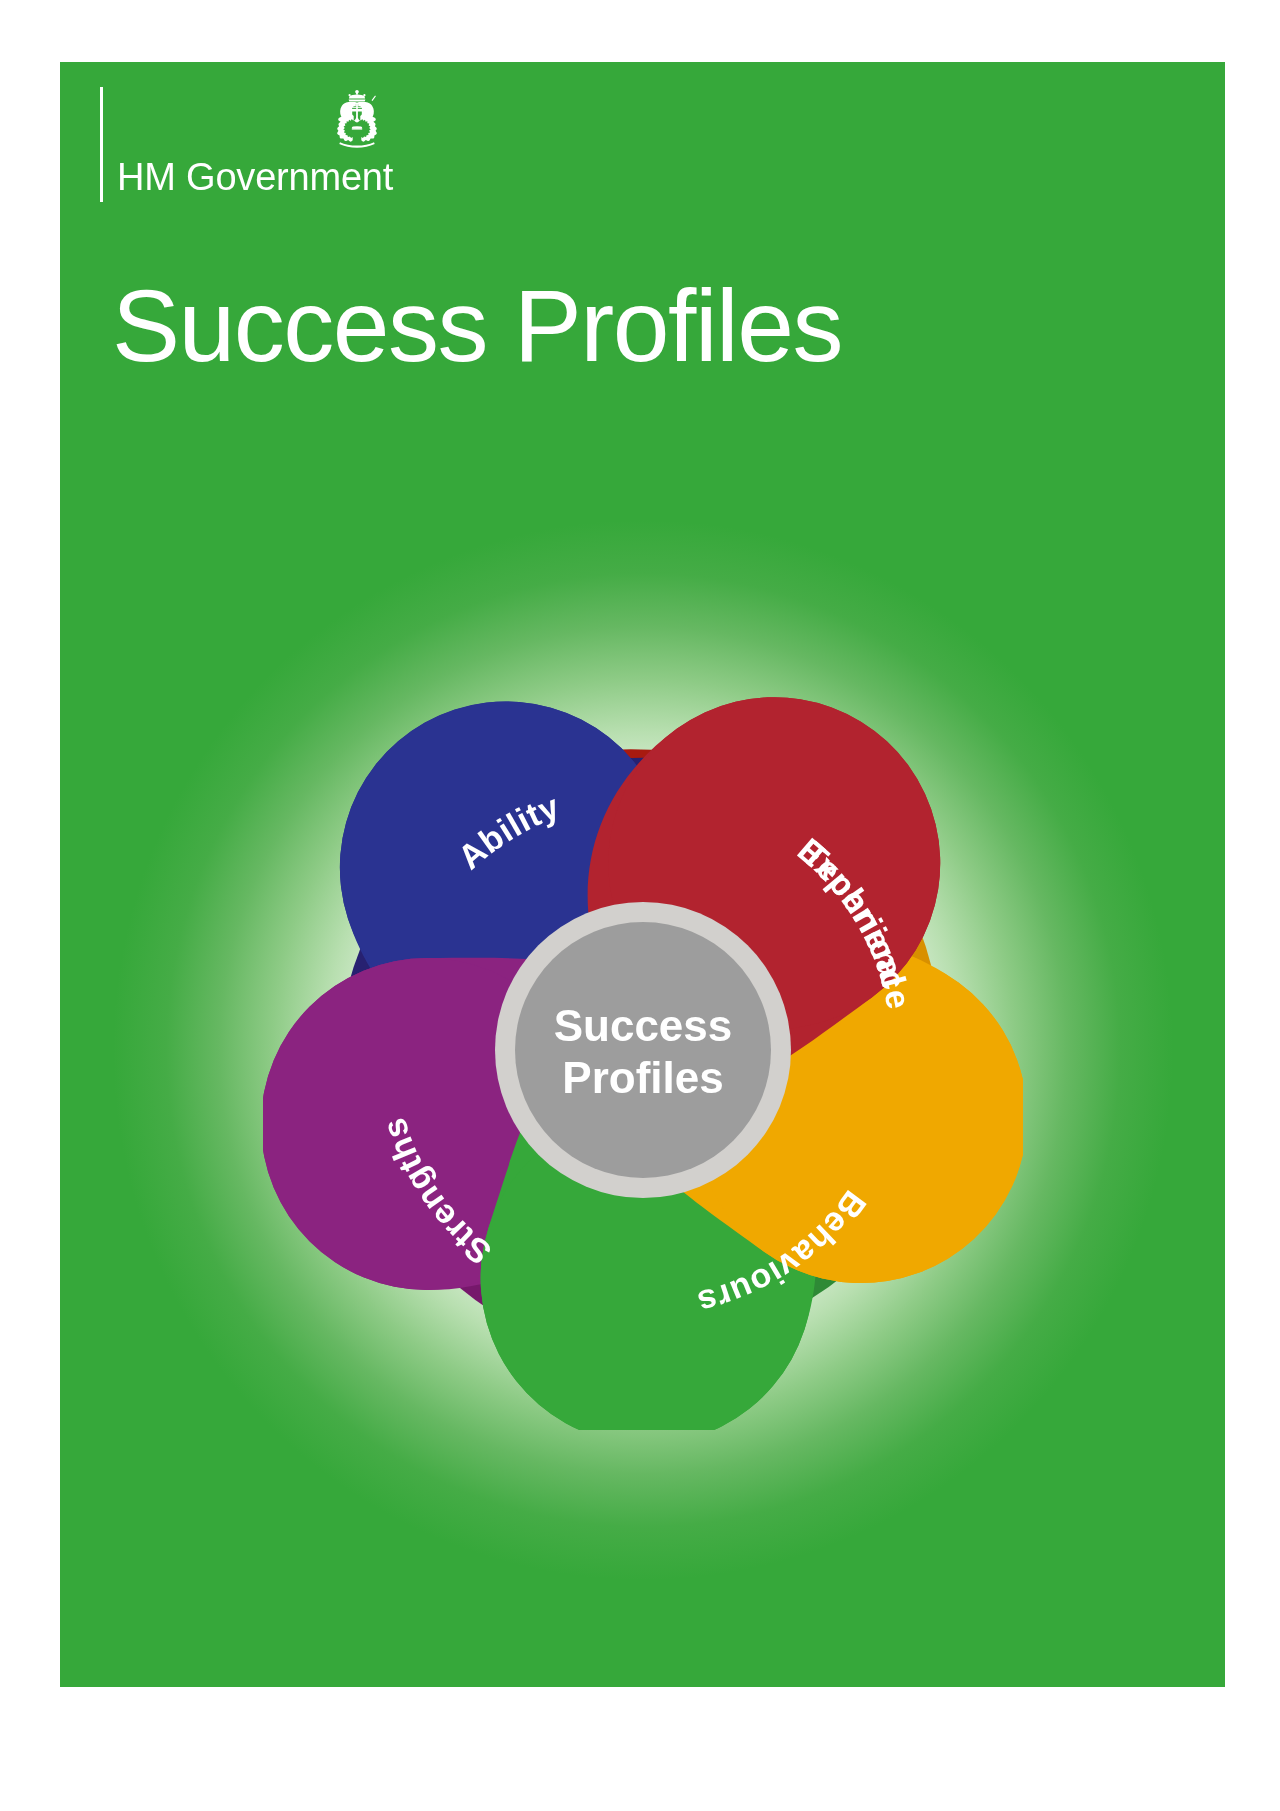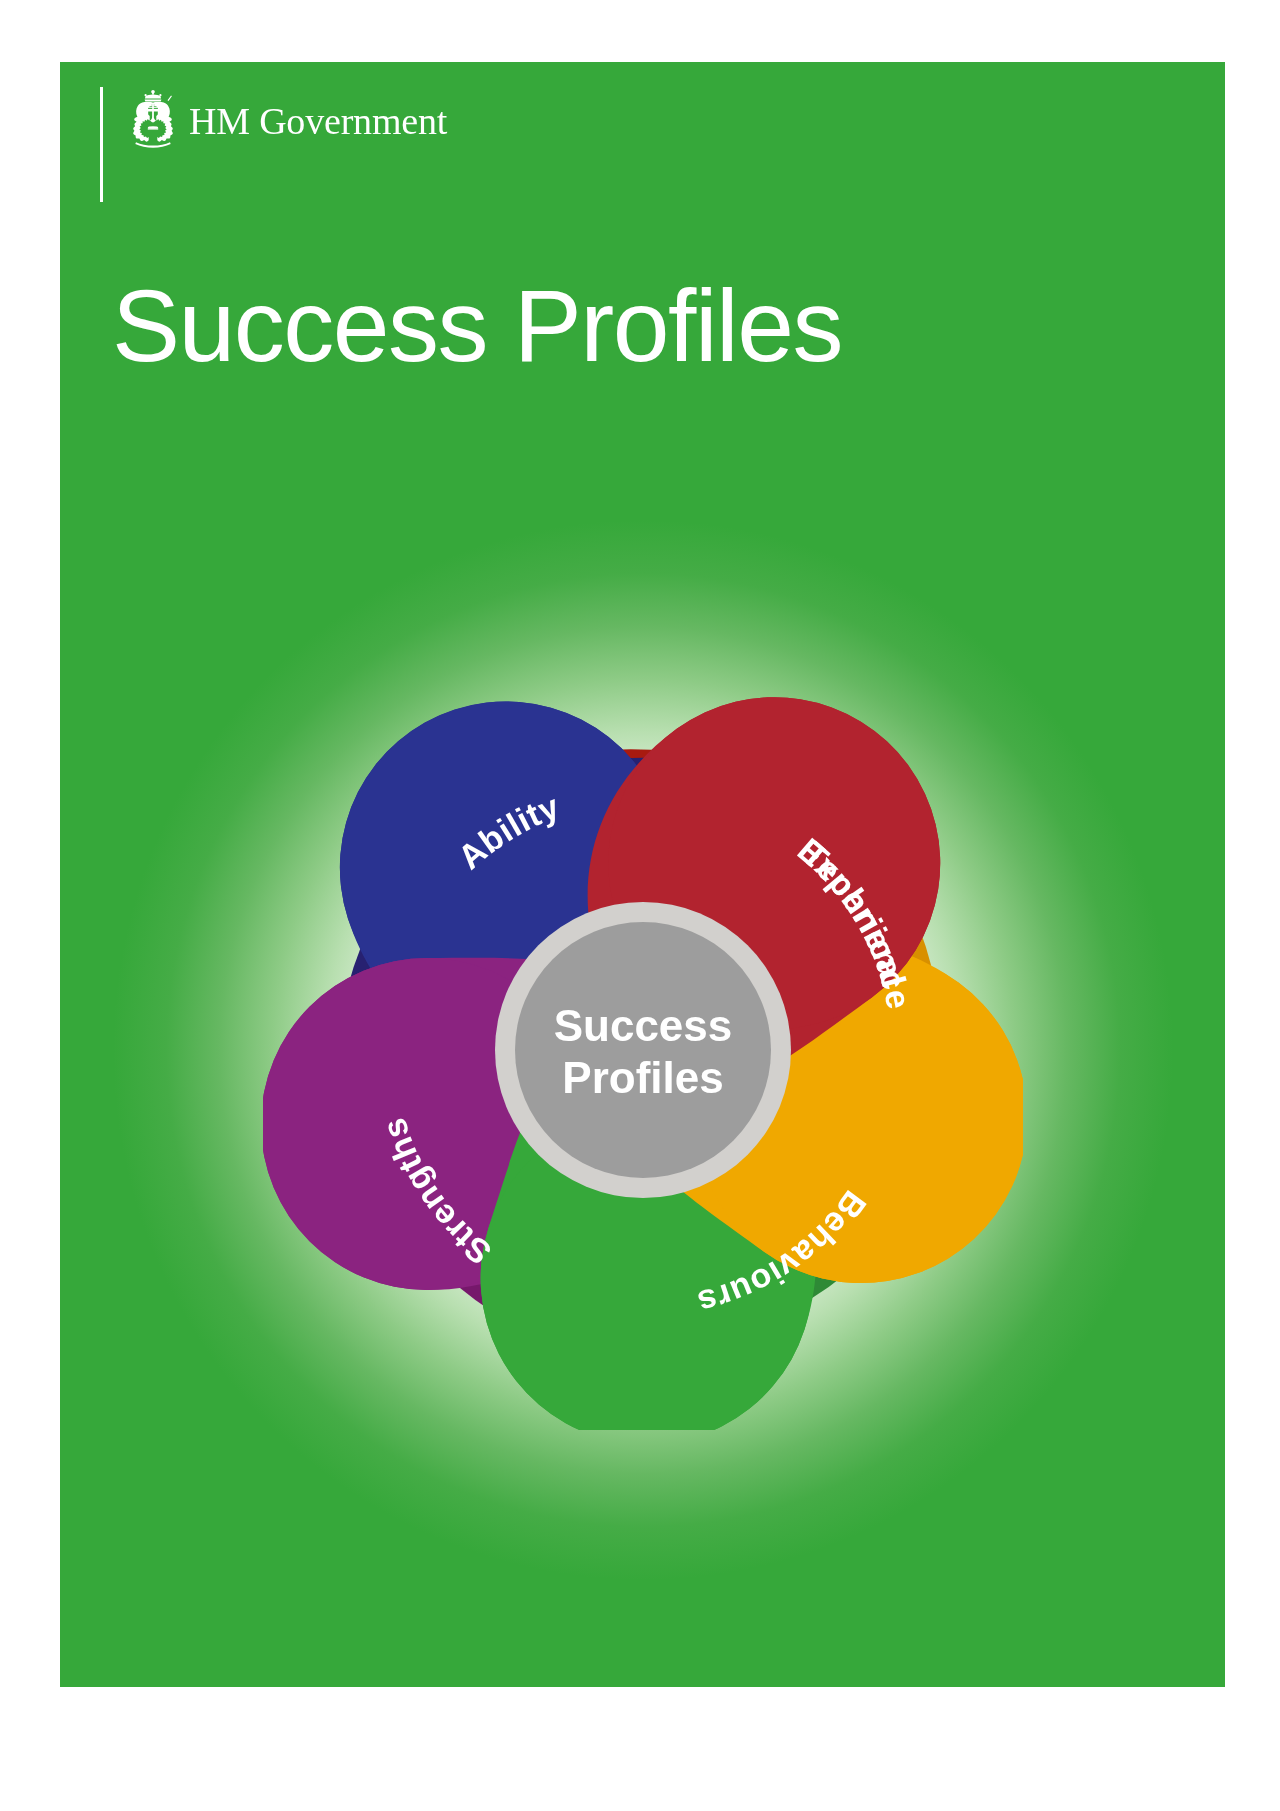--- a/index.html
+++ b/index.html
@@ -63,23 +63,22 @@
   }
   .logo-rule {
     width: 3px;
     height: 115px;
     background: #ffffff;
     margin-right: 14px;
     flex: none;
   }
   .logo-right {
     display: flex;
-    flex-direction: row;
-    align-items: center;
-    font-family: Liberation Serif, serif;
+    flex-direction: column;
+    align-items: flex-end;
   }
   .crest {
     width: 72px;
     height: 66px;
     display: block;
   }
   .logo-wordmark {
     color: #ffffff;
     font-size: 38px;
     line-height: 44px;

